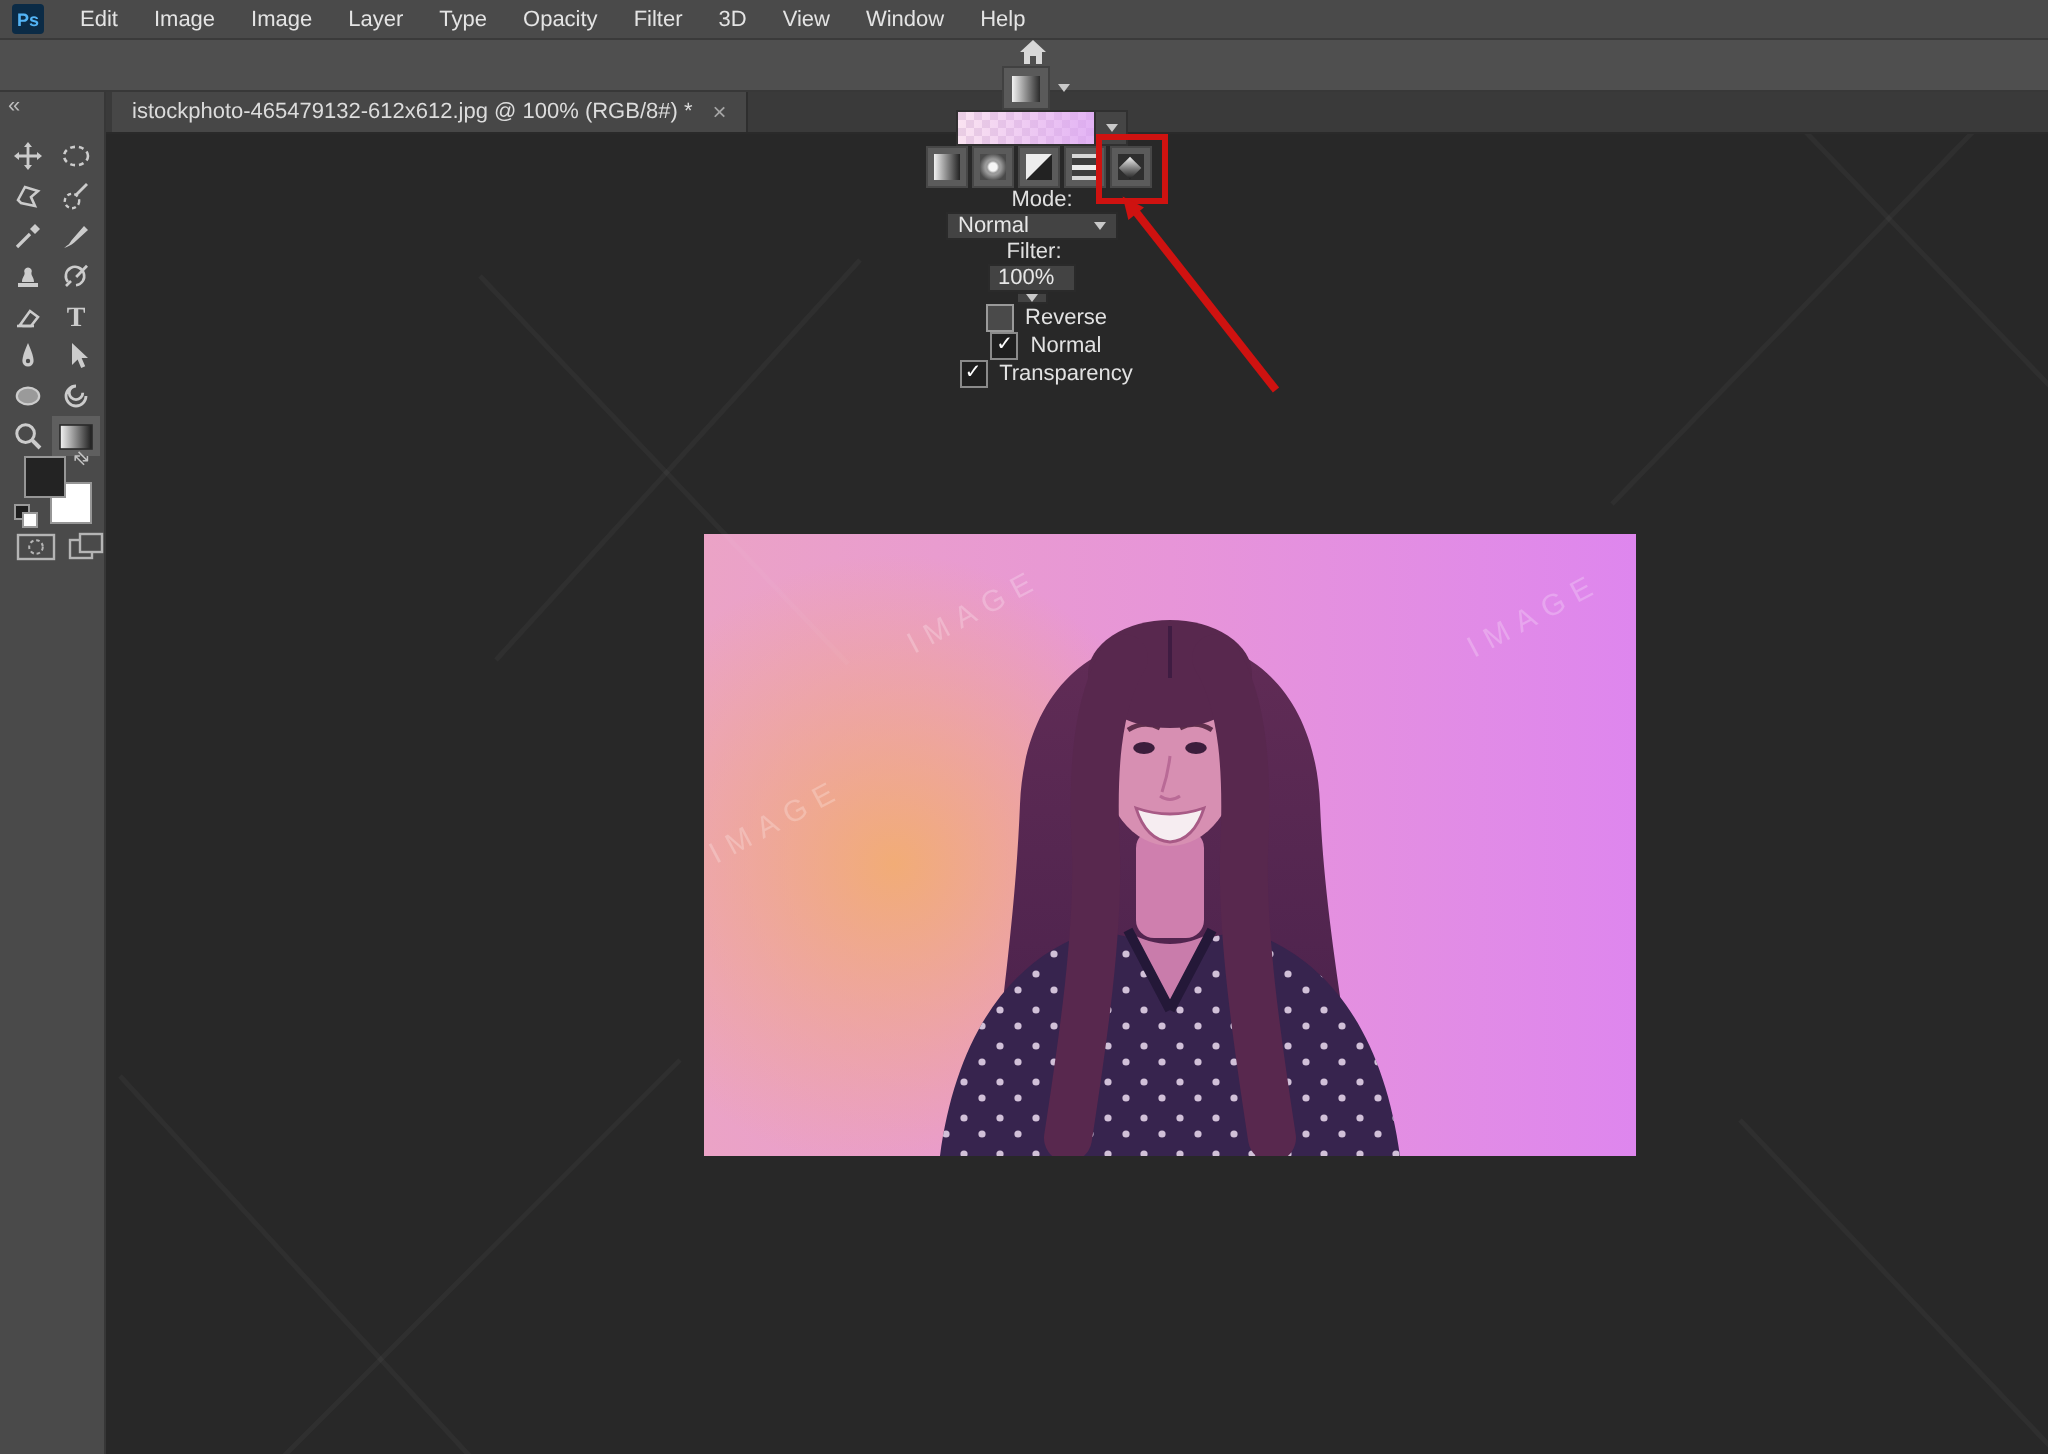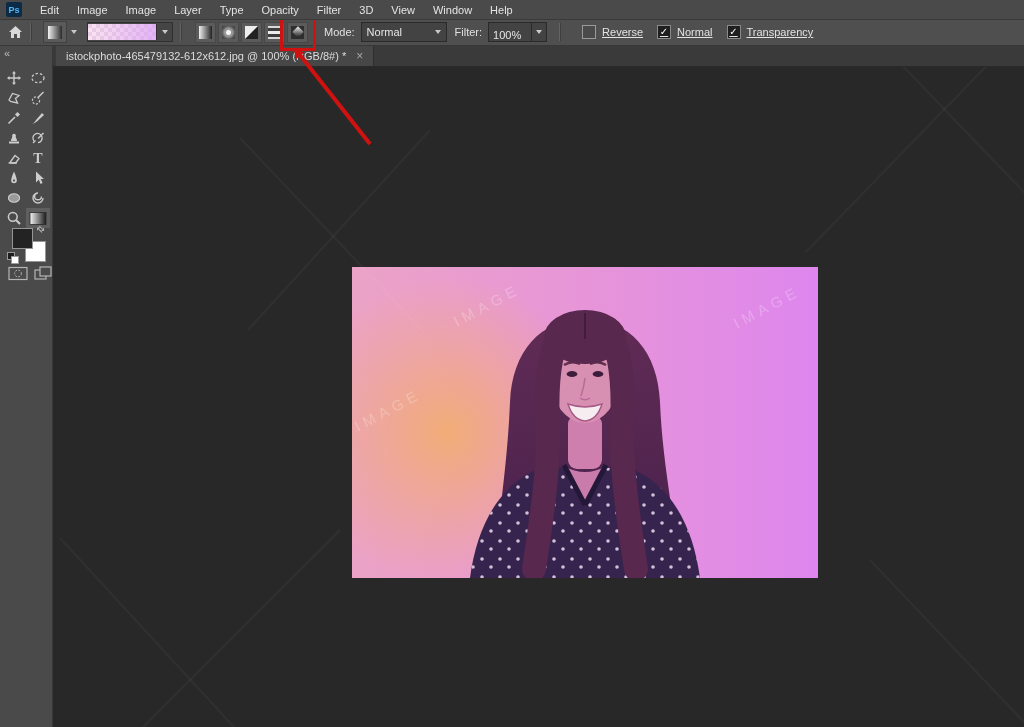--- a/index.html
+++ b/index.html
@@ -7,21 +7,21 @@
        font-family:"Liberation Sans",sans-serif;color:#e2e2e2;font-size:11px;
        background:#282828;}
   
   .menubar{position:absolute;top:0;left:0;right:0;height:19px;background:#4a4a4a;
            border-bottom:1px solid #3a3a3a;display:flex;align-items:center;padding-left:6px;z-index:10;}
   .ps-logo{width:16px;height:15px;border-radius:2px;background:#0b2b46;color:#53b4f5;
            font-size:9px;font-weight:bold;display:flex;align-items:center;justify-content:center;margin-right:9px;}
   .menubar .mi{padding:0 9px;color:#e4e4e4;cursor:default;}
   
   .optbar{position:absolute;top:19px;left:0;right:0;height:26px;background:#4f4f4f;
-          border-bottom:1px solid #383838;display:flex;align-items:center;padding-left:8px;z-index:9;}
+          border-bottom:1px solid #383838;display:flex;align-items:center;padding-left:8px;z-index:9;flex-direction:column;}
   .vsep{width:1px;height:18px;background:#646464;border-right:1px solid #3e3e3e;margin:0 7px;}
   .home-ic svg{display:block;}
   .preset{display:flex;align-items:center;margin-left:4px;}
   .preset .chip{width:22px;height:20px;background:#5a5a5a;border:1px solid #414141;
                 display:flex;align-items:center;justify-content:center;}
   .preset .chip i{display:block;width:14px;height:13px;background:linear-gradient(90deg,#f2f2f2,#2b2b2b);}
   .grad-preview{display:flex;align-items:center;margin-left:10px;border:1px solid #303030;height:18px;background:#454545;}
   .grad-preview .bar{width:68px;height:16px;
       background-image:linear-gradient(90deg,rgba(248,206,231,.55),rgba(222,166,243,.85)),
         conic-gradient(#fdfdfd 0 25%,#d9cfe0 0 50%,#fdfdfd 0 75%,#d9cfe0 0);
@@ -44,21 +44,21 @@
   .hl-arrow{position:absolute;left:0px;top:21px;width:92px;height:108px;z-index:60;pointer-events:none;overflow:visible;}
   .opt-label{color:#e0e0e0;margin:0 6px 0 8px;}
   .select{height:18px;background:#434343;border:1px solid #2a2a2a;display:flex;align-items:center;
           padding:0 5px;color:#e6e6e6;}
   .select .val{flex:1;}
   .mode-select{width:74px;align-items:center;}
   .opacity-box{width:34px;height:18px;background:#434343;border:1px solid #2a2a2a;display:flex;
           align-items:flex-end;padding:0 4px;color:#e6e6e6;}
   .opacity-chev{width:14px;height:18px;background:#434343;border:1px solid #2a2a2a;border-left:none;
           display:flex;align-items:center;justify-content:center;}
-  .cb{display:flex;align-items:center;margin-left:14px;text-decoration:underline;}
+  .cb{display:flex;align-items:center;margin-left:14px;}
   .cb .box{width:12px;height:12px;border:1px solid #9a9a9a;background:#4a4a4a;margin-right:6px;
            display:flex;align-items:center;justify-content:center;font-size:10px;color:#fff;line-height:1;}
   .cb.checked .box{background:#1f1f1f;border-color:#8a8a8a;}
   
   .tabbar{position:absolute;top:46px;left:52px;right:0;height:20px;background:#3a3a3a;
           border-bottom:1px solid #2a2a2a;z-index:8;}
   .doc-tab{position:absolute;left:4px;top:0;height:20px;background:#474747;display:flex;align-items:center;
            padding:0 10px;color:#dcdcdc;border-right:1px solid #2e2e2e;}
   .doc-tab .close{margin-left:10px;color:#a6a6a6;font-size:12px;line-height:1;}
   

